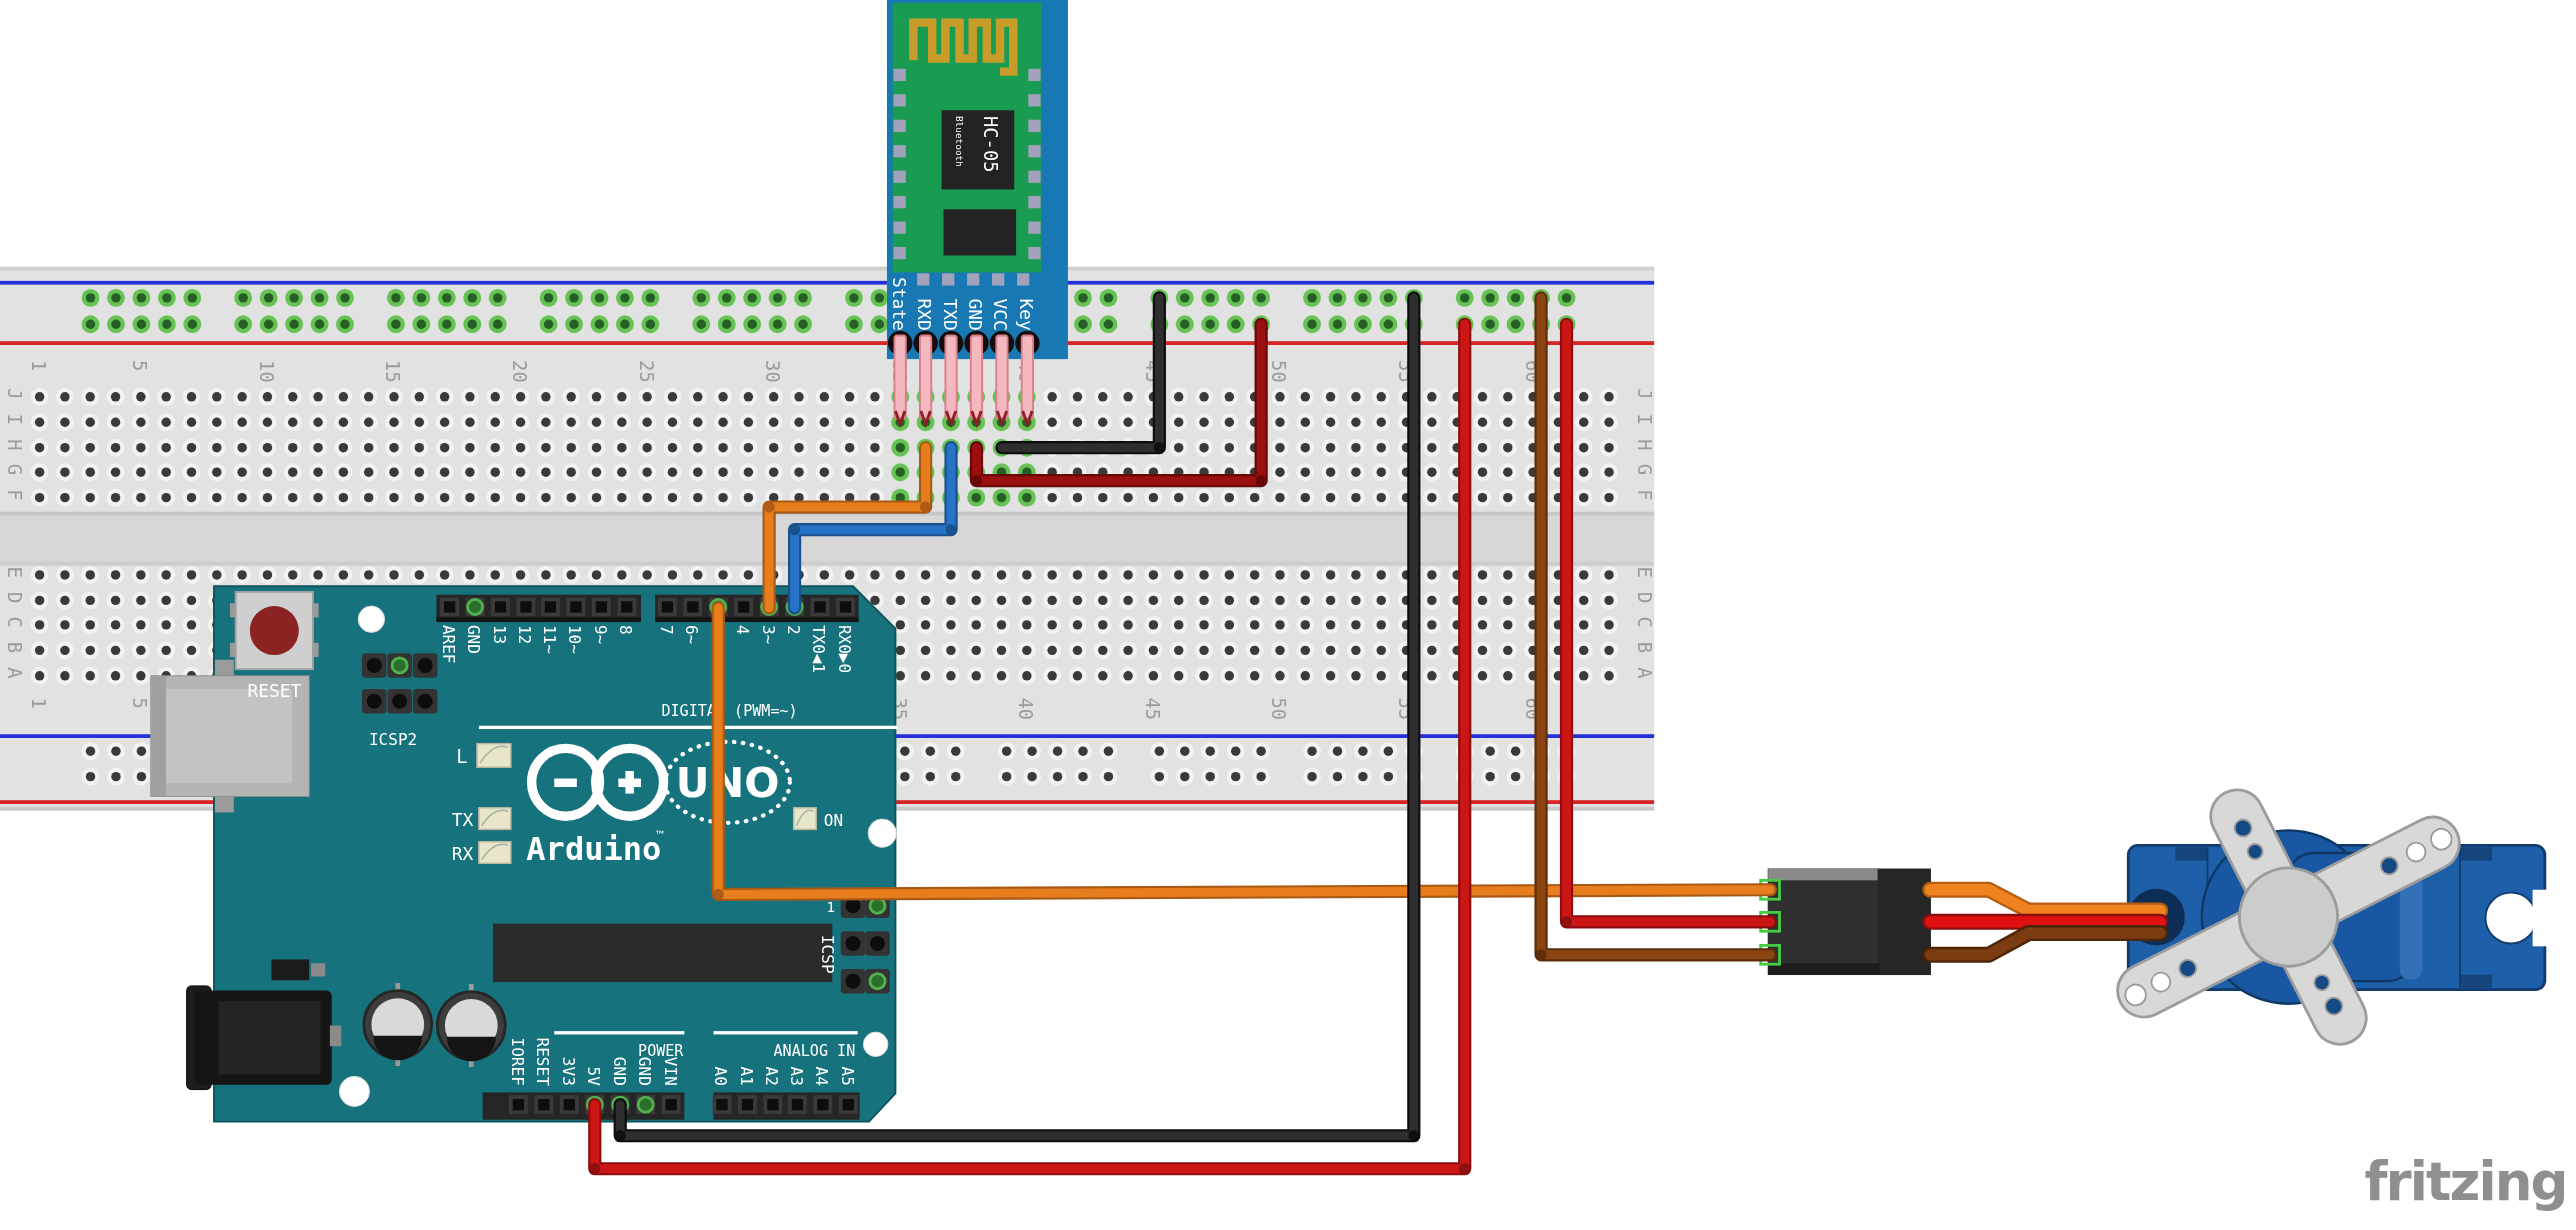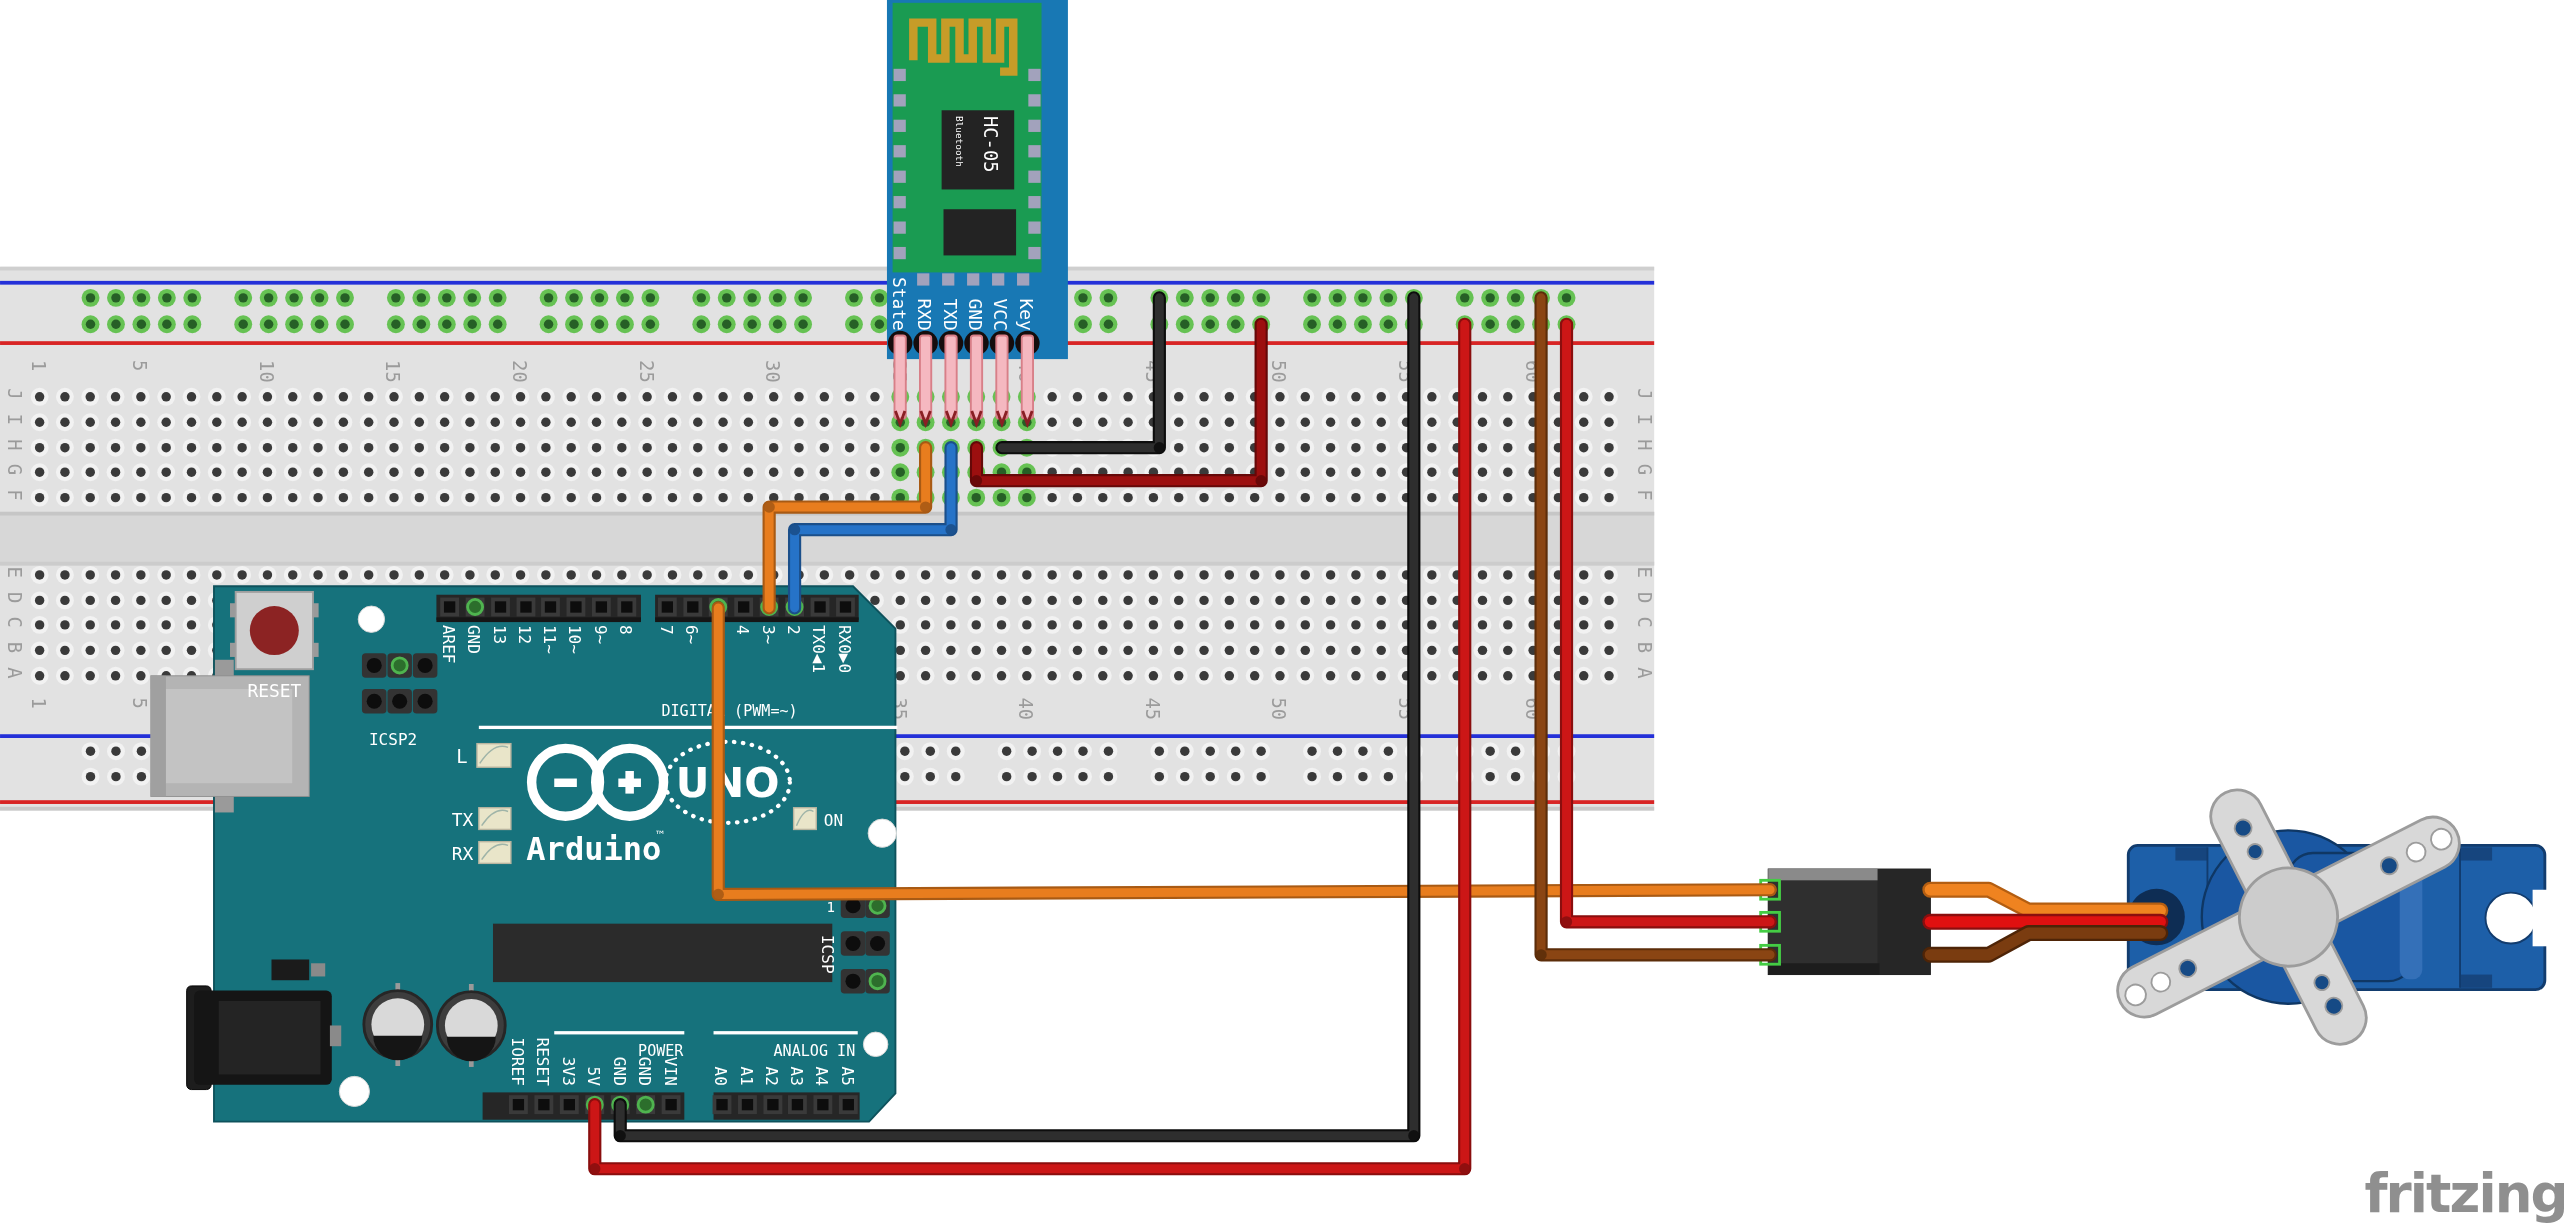--- a/index.html
+++ b/index.html
@@ -1,19 +1,19 @@
 <!DOCTYPE html>
 <html style="font-size:15px"><head>
 <meta charset="utf-8">
 <style>
   html,body{margin:0;padding:0;background:#ffffff;}
   #stage{position:relative;width:2576px;height:1230px;background:#ffffff;overflow:hidden;
          font-family:"DejaVu Sans", sans-serif;}
   #scene{position:absolute;left:0;top:0;}
-  #watermark{position:absolute;right:9.4px;bottom:6px;font-size:53px;font-weight:bold;
+  #watermark{position:absolute;right:9.4px;bottom:18px;font-size:53px;font-weight:bold;
              color:#8f8f8f;letter-spacing:-1.9px;font-family:"DejaVu Sans", sans-serif;}
 </style>
 </head>
 <body>
 
 <div id="stage">
   <svg id="scene" width="2576" height="1230" viewBox="0 0 2733 1305" xmlns="http://www.w3.org/2000/svg">
       <g>
         <rect x="0" y="283" width="1755" height="577" fill="#e2e2e2"></rect>
         <rect x="0" y="283" width="1755" height="4" fill="#cfcfcf"></rect>

